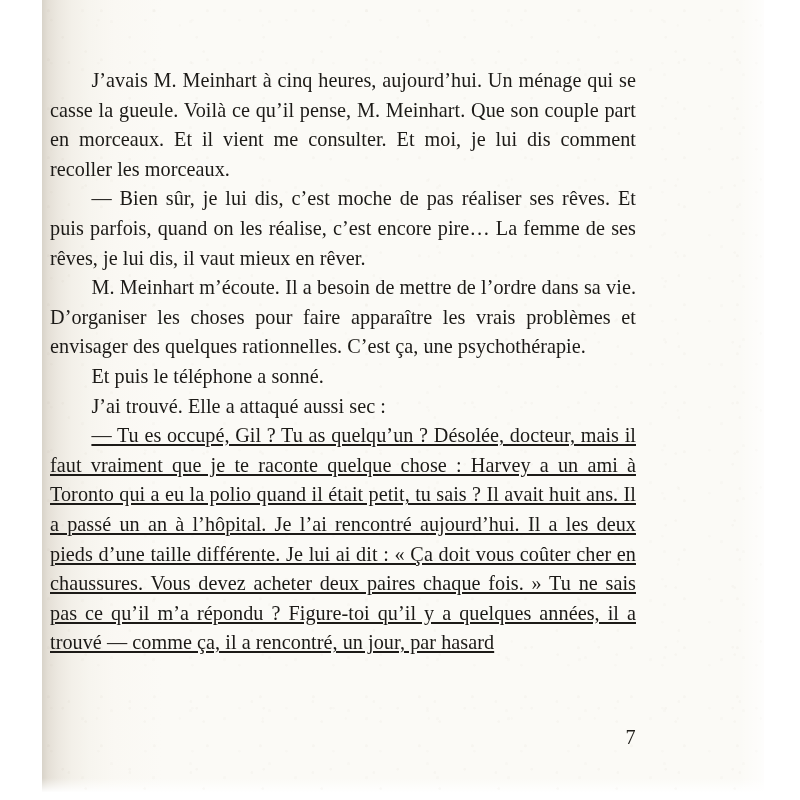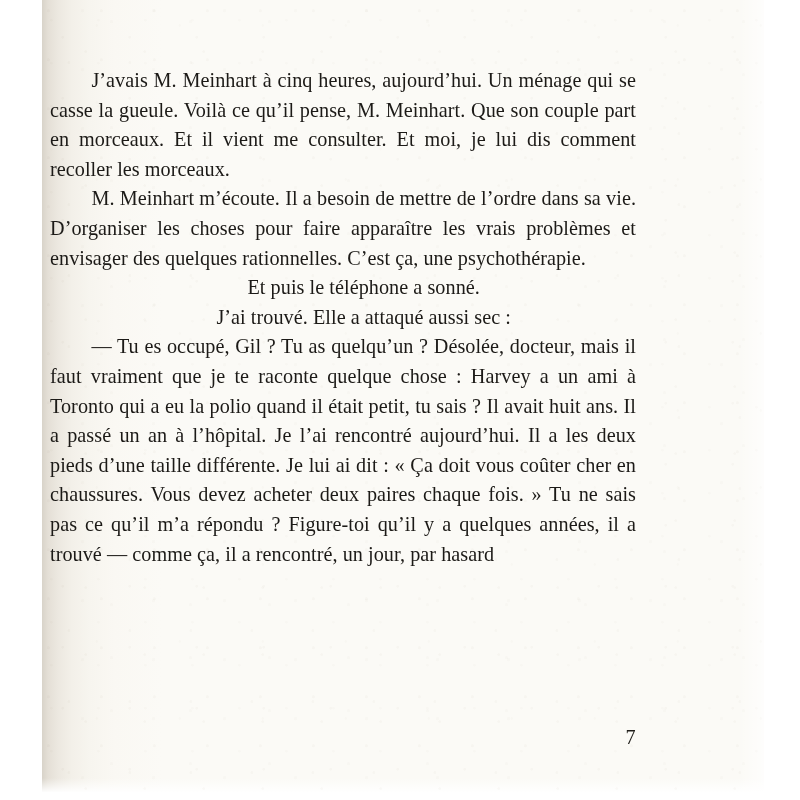--- a/index.html
+++ b/index.html
@@ -84,26 +84,27 @@
   }
 
   .textblock p {
     margin: 0;
     text-indent: 2.05em;
     text-align: justify;
   }
 
   
   .textblock p.short {
-    text-align: center;
+    text-align: left;
   }
 
   
   .textblock p:last-of-type {
     text-align: justify;
+    text-decoration: underline;
   }
 
   
   .folio {
     position: absolute;
     left: 50px;
     top: 726px;
     width: 586px;
     text-align: right;
     font-size: 20.2px;
@@ -120,20 +121,21 @@
 <body>
 
 <div class="scan">
 
   <div class="paper">
     <div class="grain"></div>
   </div>
 
   <div class="textblock inked">
     <p>J’avais M. Meinhart à cinq heures, aujourd’hui. Un ménage qui se casse la gueule. Voilà ce qu’il pense, M. Meinhart. Que son couple part en morceaux. Et il vient me consulter. Et moi, je lui dis comment recoller les morceaux.</p>
+    <p>— Bien sûr, je lui dis, c’est moche de pas réaliser ses rêves. Et puis parfois, quand on les réalise, c’est encore pire… La femme de ses rêves, je lui dis, il vaut mieux en rêver.</p>
     <p>M. Meinhart m’écoute. Il a besoin de mettre de l’ordre dans sa vie. D’organiser les choses pour faire apparaître les vrais problèmes et envisager des quelques rationnelles. C’est ça, une psychothérapie.</p>
     <p class="short">Et puis le téléphone a sonné.</p>
     <p class="short">J’ai trouvé. Elle a attaqué aussi sec :</p>
     <p>— Tu es occupé, Gil ? Tu as quelqu’un ? Désolée, docteur, mais il faut vraiment que je te raconte quelque chose : Harvey a un ami à Toronto qui a eu la polio quand il était petit, tu sais ? Il avait huit ans. Il a passé un an à l’hôpital. Je l’ai rencontré aujourd’hui. Il a les deux pieds d’une taille différente. Je lui ai dit : « Ça doit vous coûter cher en chaussures. Vous devez acheter deux paires chaque fois. » Tu ne sais pas ce qu’il m’a répondu ? Figure-toi qu’il y a quelques années, il a trouvé — comme ça, il a rencontré, un jour, par hasard</p>
   </div>
 
   <div class="folio inked">7</div>
 
 </div>
 

